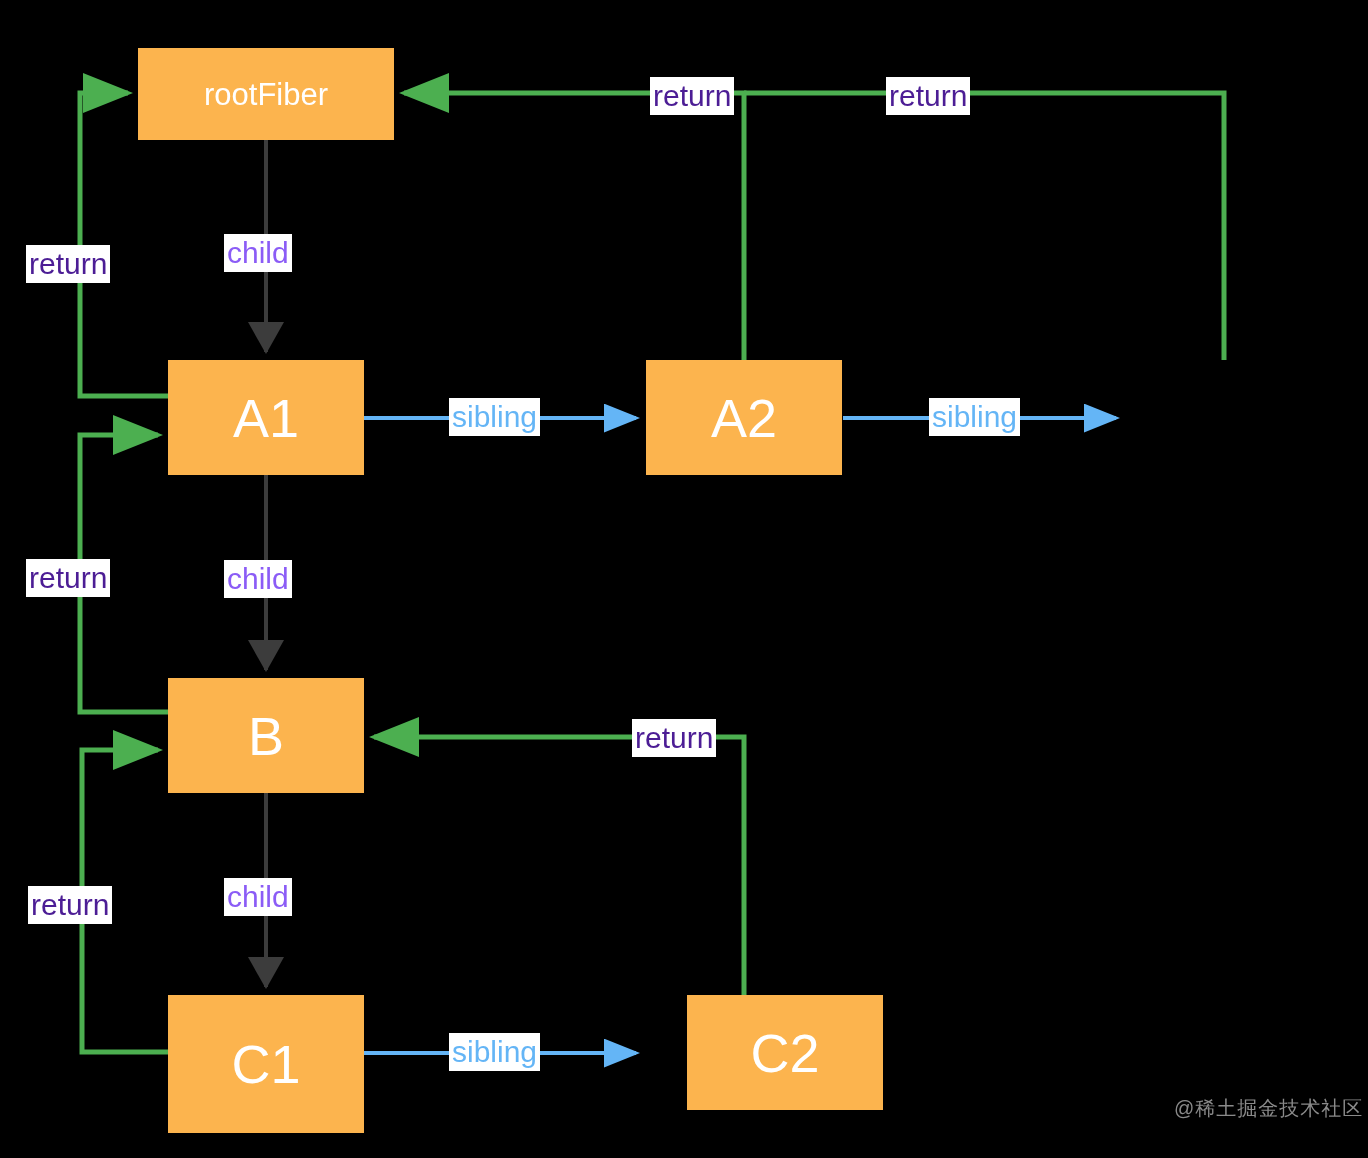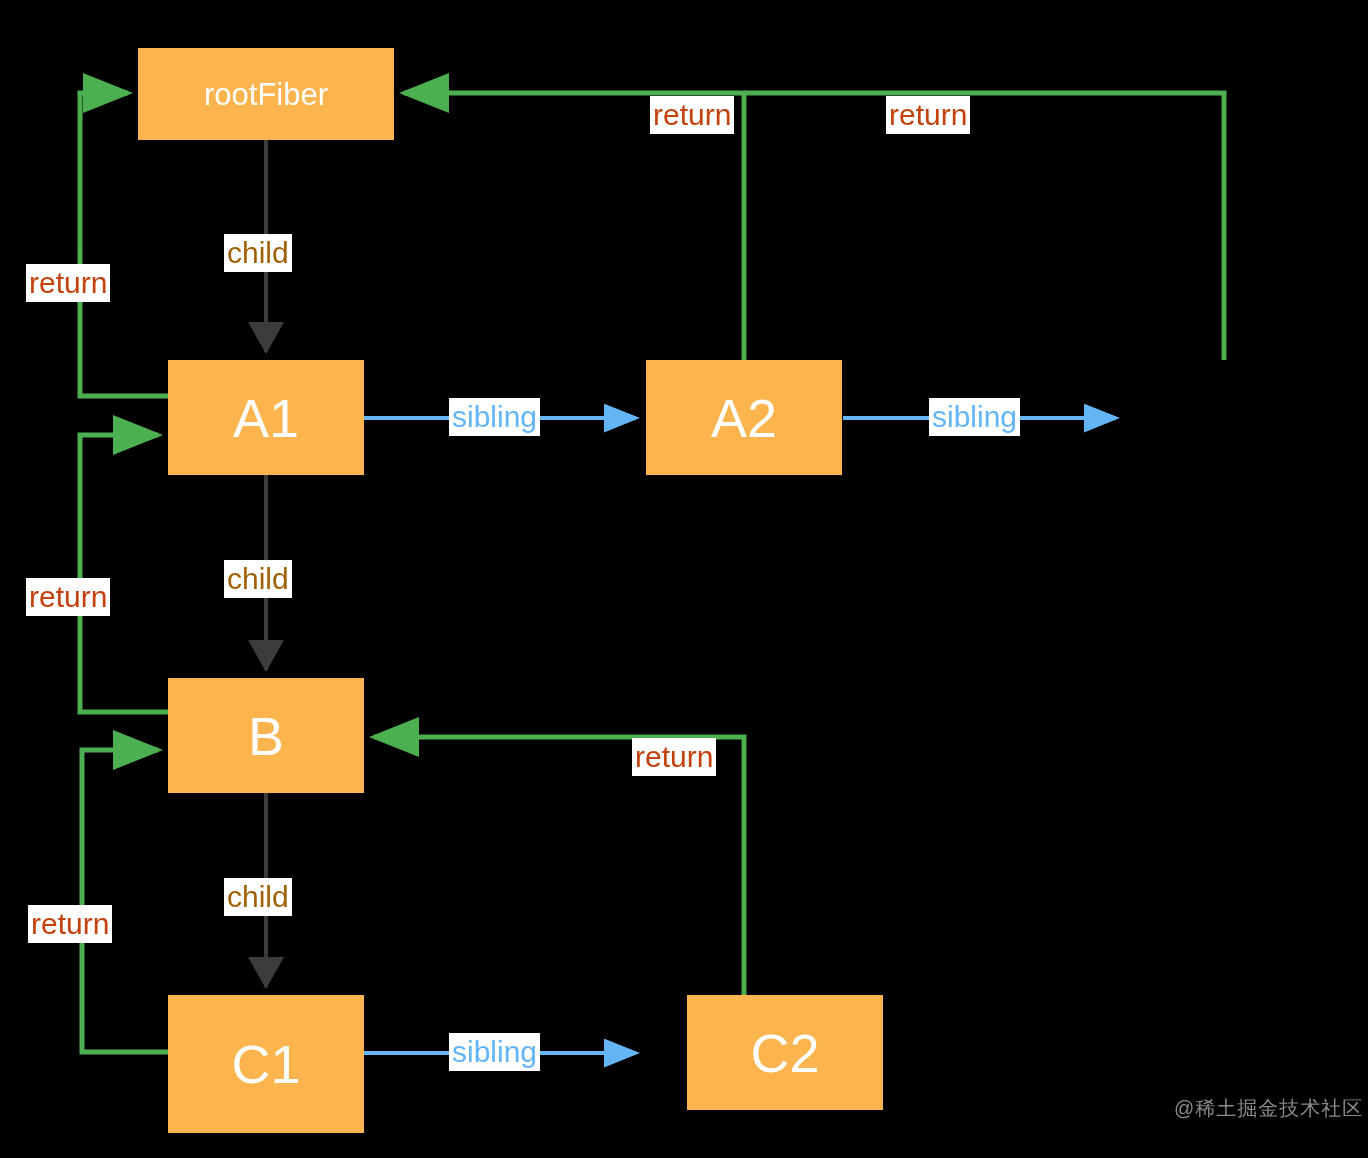--- a/index.html
+++ b/index.html
@@ -44,23 +44,23 @@
   .edge-label {
     position: absolute;
     background: #FFFFFF;
     font-family: "Liberation Sans", sans-serif;
     font-size: 30px;
     line-height: 34px;
     padding: 2px 3px;
     white-space: nowrap;
     box-sizing: border-box;
   }
-  .lbl-return { color: #c2410c; margin-top: 19px; }
+  .lbl-return { color: #4c1d95; }
   .lbl-sibling { color: #64B5F6; }
-  .lbl-child { color: #a16207; }
+  .lbl-child { color: #8b5cf6; }
   #watermark {
     position: absolute;
     color: #8A8A8A;
     font-family: "Liberation Sans", sans-serif;
     font-size: 20px;
     white-space: nowrap;
     letter-spacing: 1px;
   }
 </style>
 </head>

